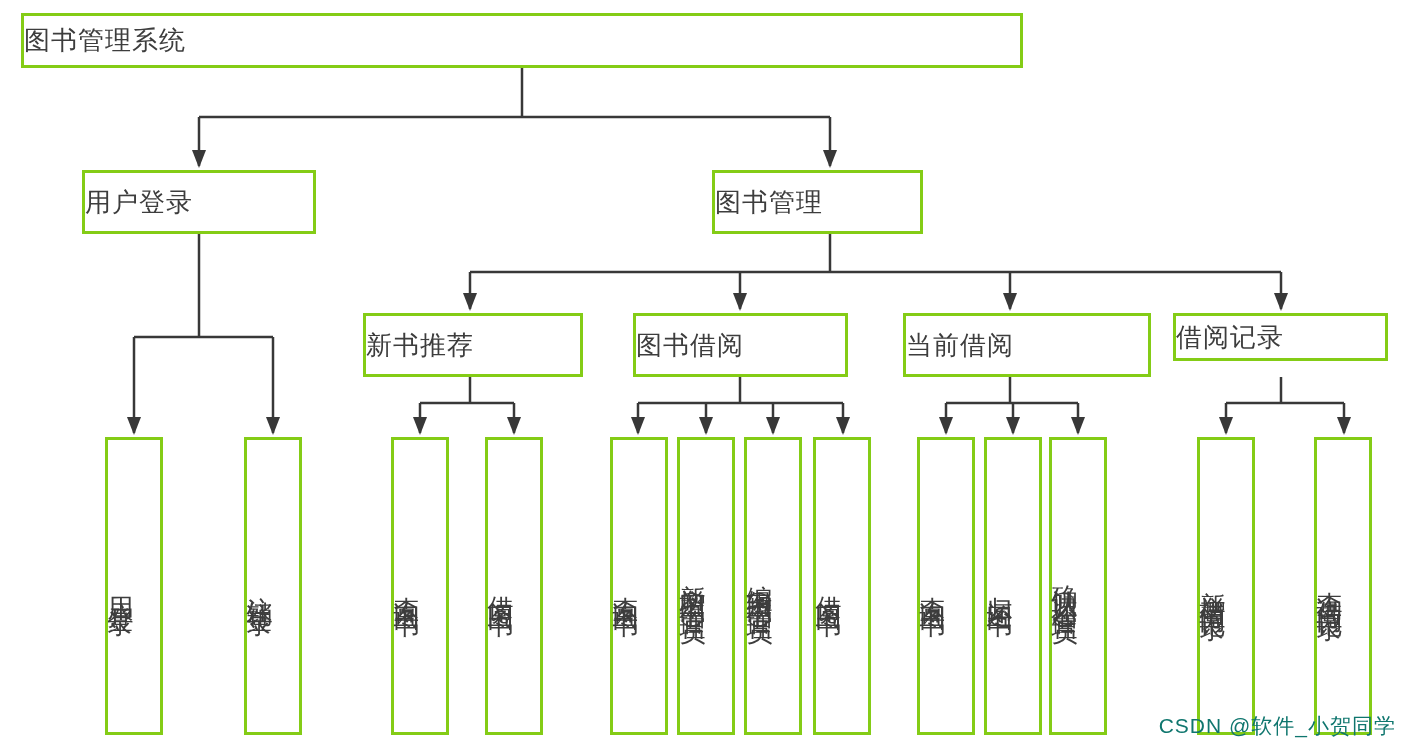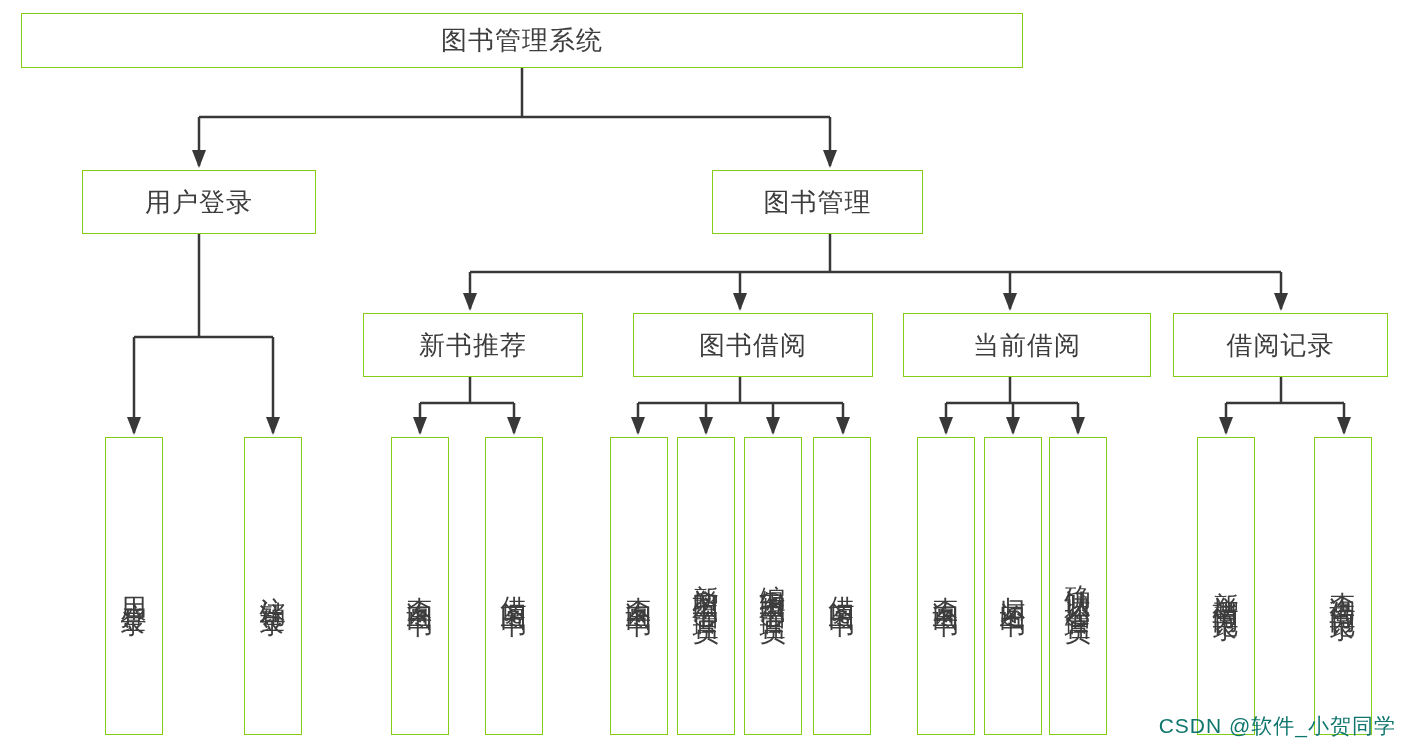--- a/index.html
+++ b/index.html
@@ -8,25 +8,24 @@
     width: 1405px;
     height: 747px;
     background: #ffffff;
     font-family: "Liberation Sans", "DejaVu Sans", sans-serif;
     overflow: hidden;
   }
   .wires { position: absolute; left: 0; top: 0; width: 1405px; height: 747px; }
   .box {
     position: absolute;
     box-sizing: border-box;
-    border: 1px solid #84cc16;
+    border: 3px solid #84cc16;
     background: #ffffff;
     display: flex;
     align-items: center;
-    justify-content: center;
   }
   .hlabel {
     font-size: 26px;
     color: #3d3d3d;
     letter-spacing: 1px;
     white-space: nowrap;
   }
   .vbox { top: 437px; width: 58px; height: 298px; }
   .vlabel {
     writing-mode: vertical-lr;
@@ -109,27 +108,27 @@
   <div class="box" style="left:82px; top:170px; width:234px; height:64px;">
     <span class="hlabel">用户登录</span>
   </div>
   <div class="box" style="left:712px; top:170px; width:211px; height:64px;">
     <span class="hlabel">图书管理</span>
   </div>
 
   <div class="box" style="left:363px; top:313px; width:220px; height:64px;">
     <span class="hlabel">新书推荐</span>
   </div>
-  <div class="box" style="left:633px; top:313px; width:240px; height:64px;">
+  <div class="box" style="left:633px; top:313px; width:215px; height:64px;">
     <span class="hlabel">图书借阅</span>
   </div>
   <div class="box" style="left:903px; top:313px; width:248px; height:64px;">
     <span class="hlabel">当前借阅</span>
   </div>
-  <div class="box" style="left:1173px; top:313px; width:215px; height:64px;">
+  <div class="box" style="left:1173px; top:313px; width:215px; height:48px;">
     <span class="hlabel">借阅记录</span>
   </div>
 
   <div class="box vbox" style="left:105px;">
     <span class="vlabel">用户登录</span>
   </div>
   <div class="box vbox" style="left:244px;">
     <span class="vlabel">注销登录</span>
   </div>
 

